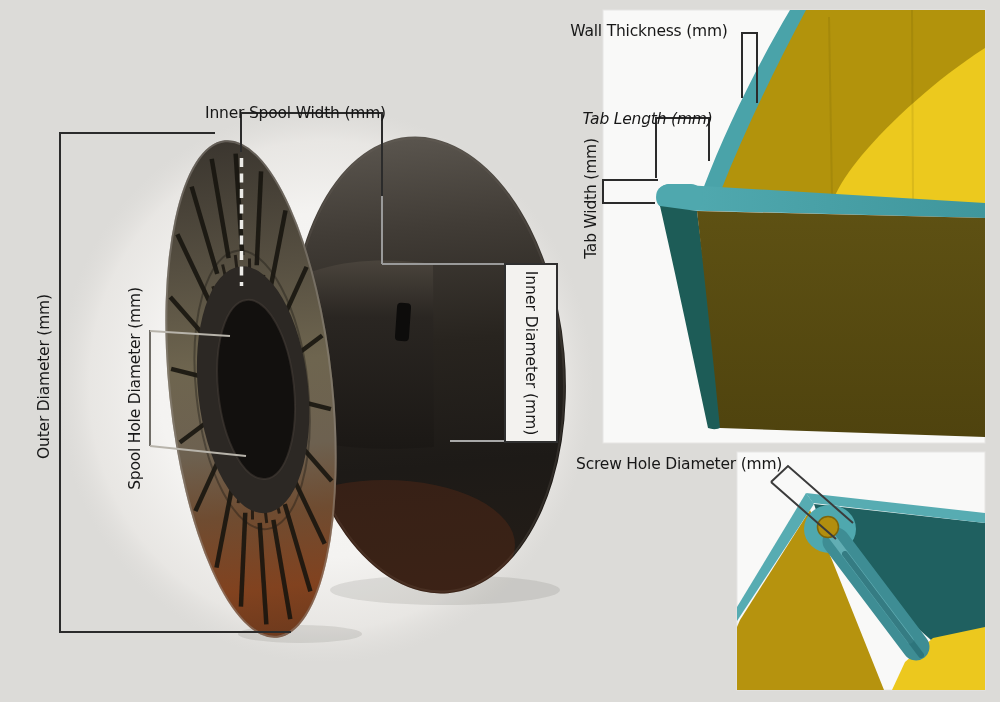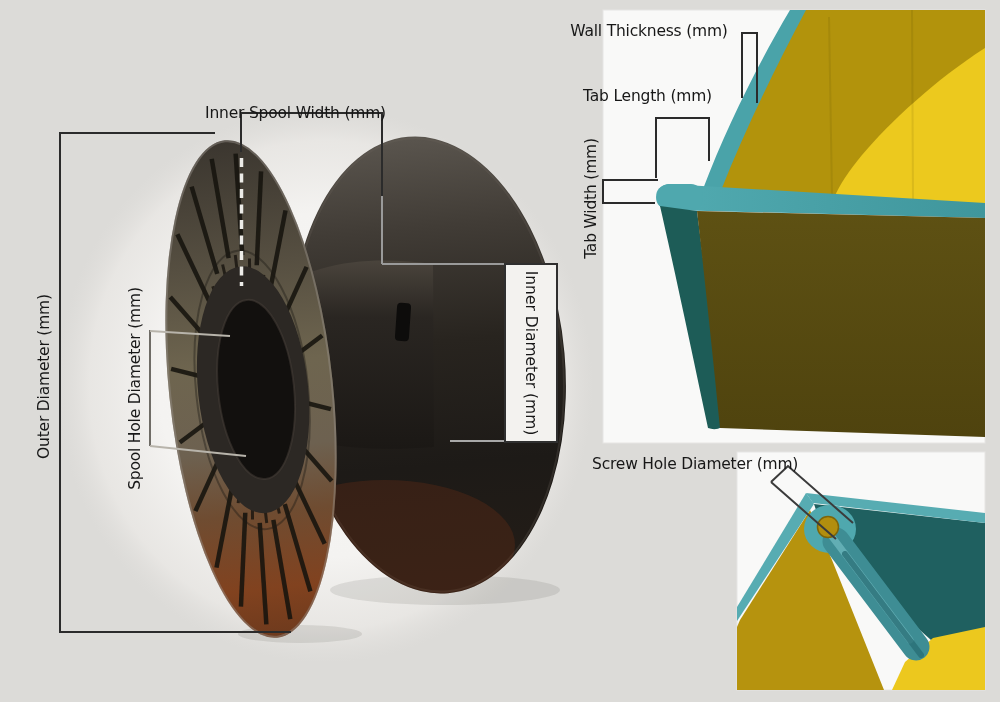--- a/index.html
+++ b/index.html
@@ -190,19 +190,19 @@
 <div class="lbl rot-ccw" style="left:-65px;top:368px;width:220px;">Outer Diameter (mm)</div>
 
 <div class="lbl rot-ccw" style="left:21px;top:380px;width:230px;">Spool Hole Diameter (mm)</div>
 
 <div id="inner-diameter-box">
   <span class="vtxt">Inner Diameter (mm)</span>
 </div>
 
 <div class="lbl" style="left:560px;top:23px;width:178px;text-align:center;">Wall Thickness (mm)</div>
 
-<div class="lbl" style="left:575px;top:88px;width:145px;">Tab Length (mm)</div>
+<div class="lbl" style="left:575px;top:111px;width:145px;font-style:italic;">Tab Length (mm)</div>
 
 <div class="lbl rot-ccw" style="left:517px;top:190px;width:150px;">Tab Width (mm)</div>
 
-<div class="lbl" style="left:592px;top:456px;width:195px;text-align:left;">Screw Hole Diameter (mm)</div>
+<div class="lbl" style="left:576px;top:456px;width:195px;text-align:left;">Screw Hole Diameter (mm)</div>
 
 </div>
 
 </body></html>

